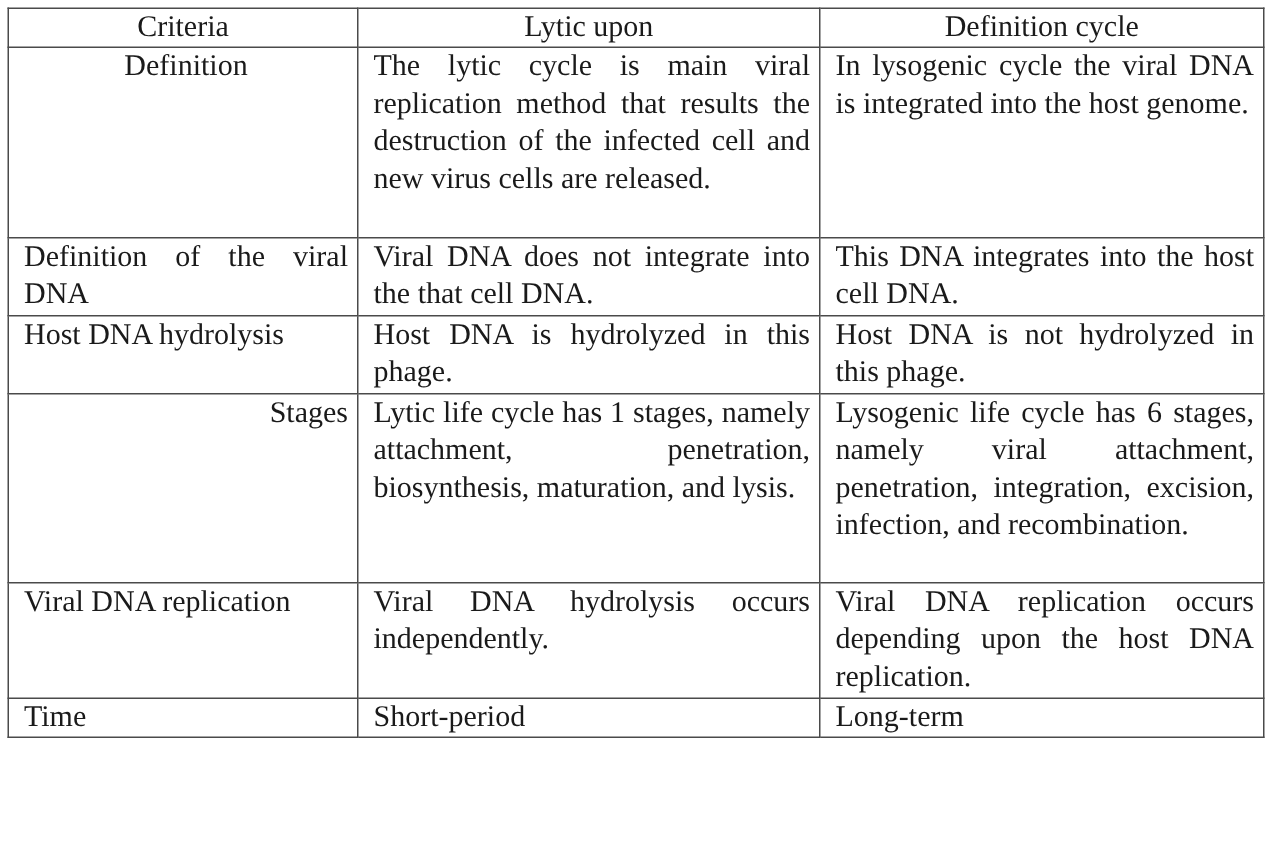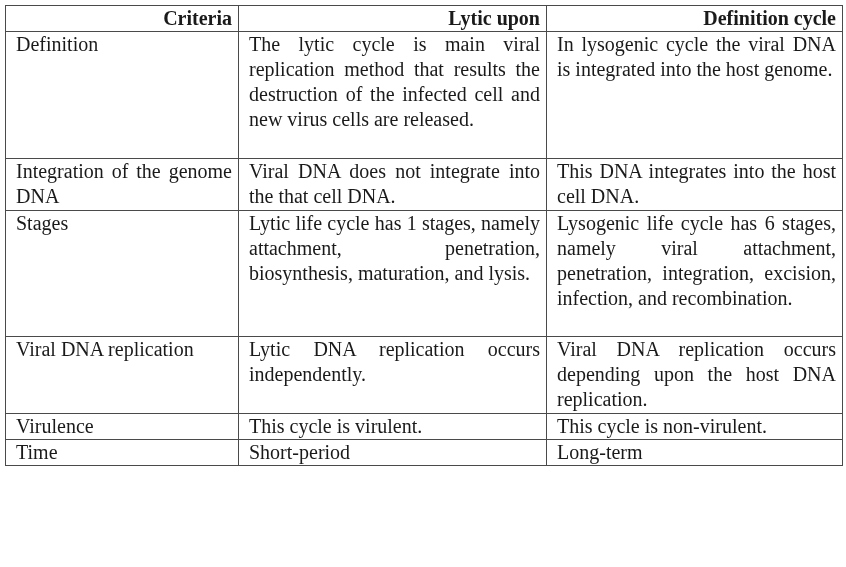--- a/index.html
+++ b/index.html
@@ -13,33 +13,33 @@
       font-size: 20px;
       line-height: 25px;
       color: #1a1a1a;
     }
     table.cmp th, table.cmp td {
       border: 1.5px solid #4a4a4a;
       padding: 0 6px 0 10px;
       vertical-align: top;
     }
     table.cmp th {
-      font-weight: bold;
-      text-align: right;
+      font-weight: normal;
+      text-align: center;
       height: 25px;
       padding: 0 6px;
     }
     table.cmp td.j { text-align: justify; text-align-last: left; }
     col.c1 { width: 233px; }
     col.c2 { width: 308px; }
     col.c3 { width: 296px; }
-    tr.r-def td { height: 126px; }
+    tr.r-def td { height: 126px; text-align: center; }
     tr.r-int td { height: 51px; }
     tr.r-hyd td { height: 51px; }
-    tr.r-stg td { height: 125px; }
+    tr.r-stg td { height: 125px; text-align: right; }
     tr.r-rep td { height: 76px; font-family: Liberation Serif, serif; }
     tr.r-vir td { height: 25px; }
     tr.r-lys td { height: 51px; }
     tr.r-tim td { height: 25px; }
   </style>
 </head>
 <body>
 
 <table class="cmp">
   <colgroup>
@@ -54,38 +54,38 @@
       <th>Definition cycle</th>
     </tr>
   </thead>
   <tbody>
     <tr class="r-def">
       <td>Definition</td>
       <td class="j">The lytic cycle is main viral replication method that results the destruction of the infected cell and new virus cells are released.</td>
       <td class="j">In lysogenic cycle the viral DNA is integrated into the host genome.</td>
     </tr>
     <tr class="r-int">
-      <td class="j">Integration of the genome DNA</td>
+      <td class="j">Definition of the viral DNA</td>
       <td class="j">Viral DNA does not integrate into the that cell DNA.</td>
       <td class="j">This DNA integrates into the host cell DNA.</td>
+    </tr>
+    <tr class="r-hyd">
+      <td>Host DNA hydrolysis</td>
+      <td class="j">Host DNA is hydrolyzed in this phage.</td>
+      <td class="j">Host DNA is not hydrolyzed in this phage.</td>
     </tr>
     <tr class="r-stg">
       <td>Stages</td>
       <td class="j">Lytic life cycle has 1 stages, namely attachment, penetration, biosynthesis, maturation, and lysis.</td>
       <td class="j">Lysogenic life cycle has 6 stages, namely viral attachment, penetration, integration, excision, infection, and recombination.</td>
     </tr>
     <tr class="r-rep">
       <td>Viral DNA replication</td>
-      <td class="j">Lytic DNA replication occurs independently.</td>
+      <td class="j">Viral DNA hydrolysis occurs independently.</td>
       <td class="j">Viral DNA replication occurs depending upon the host DNA replication.</td>
-    </tr>
-    <tr class="r-vir">
-      <td>Virulence</td>
-      <td>This cycle is virulent.</td>
-      <td>This cycle is non-virulent.</td>
     </tr>
     <tr class="r-tim">
       <td>Time</td>
       <td>Short-period</td>
       <td>Long-term</td>
     </tr>
   </tbody>
 </table>
 
 </body></html>

